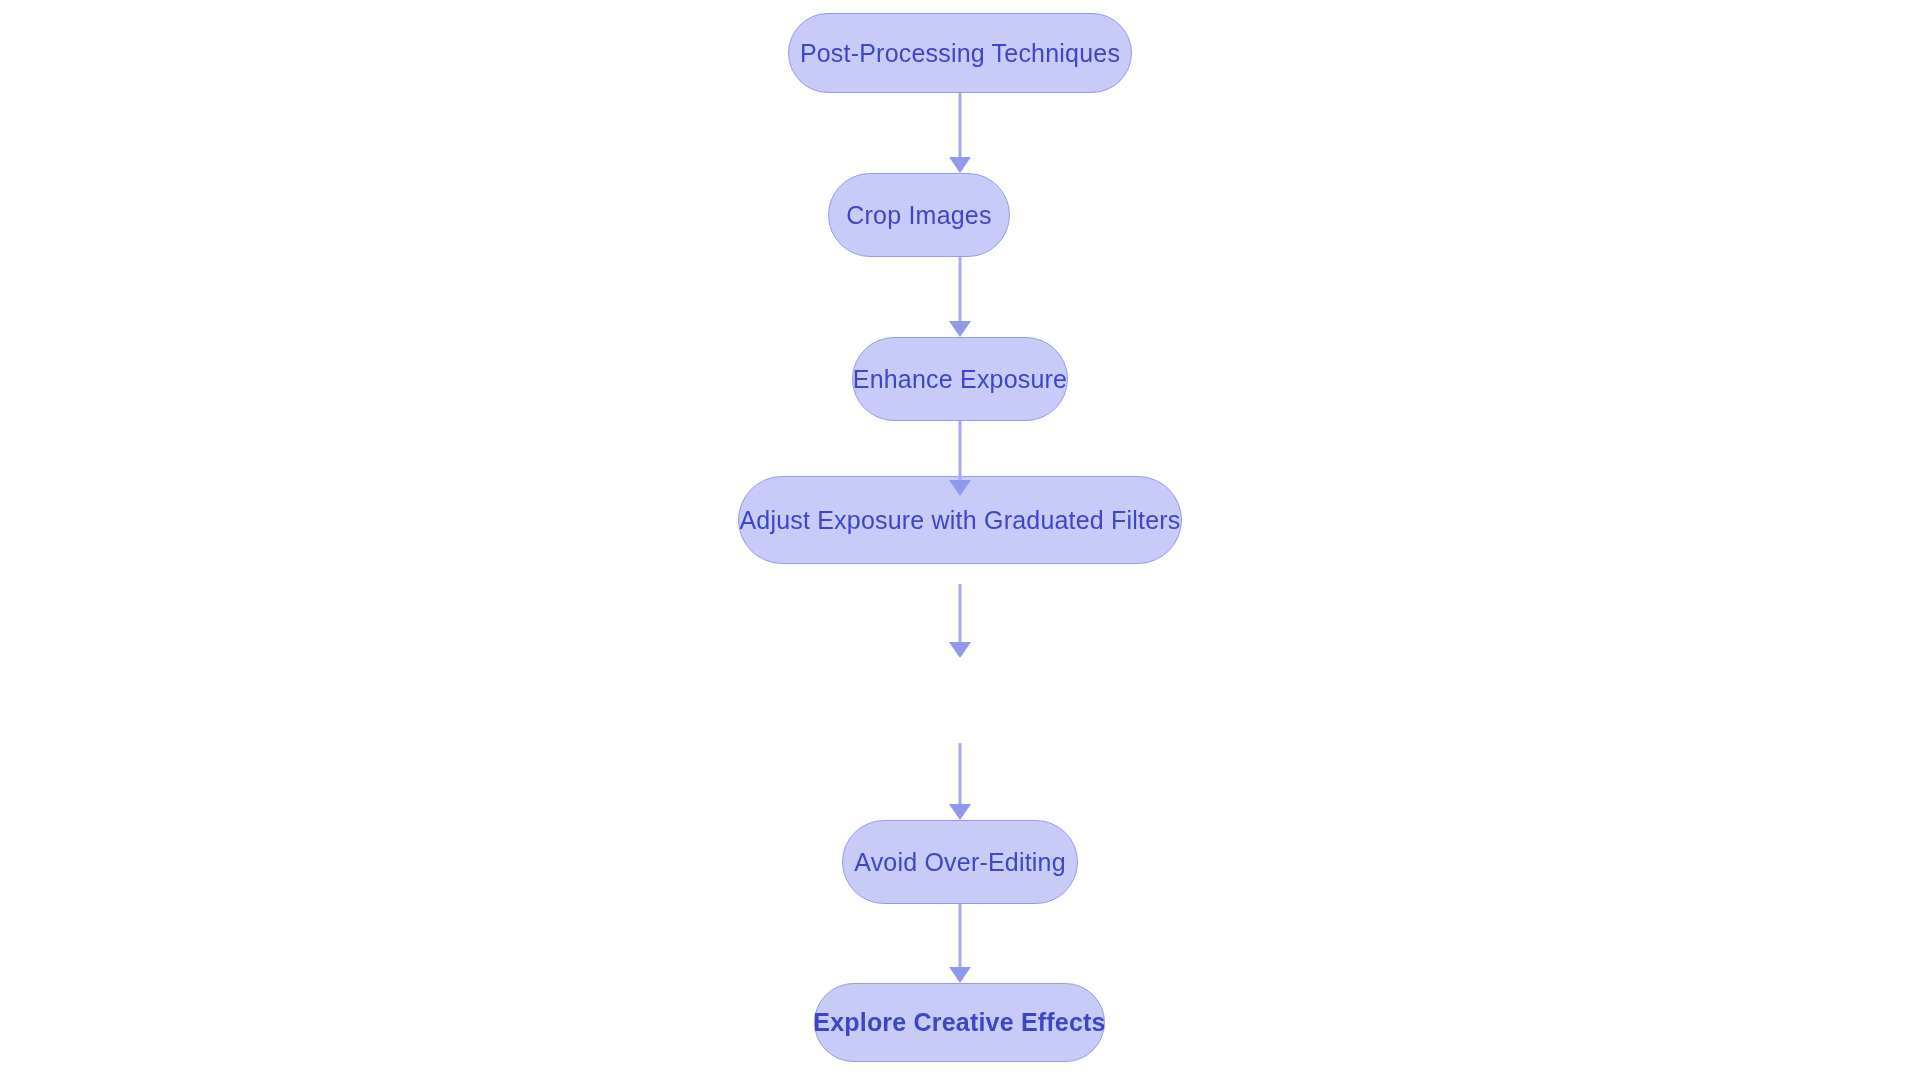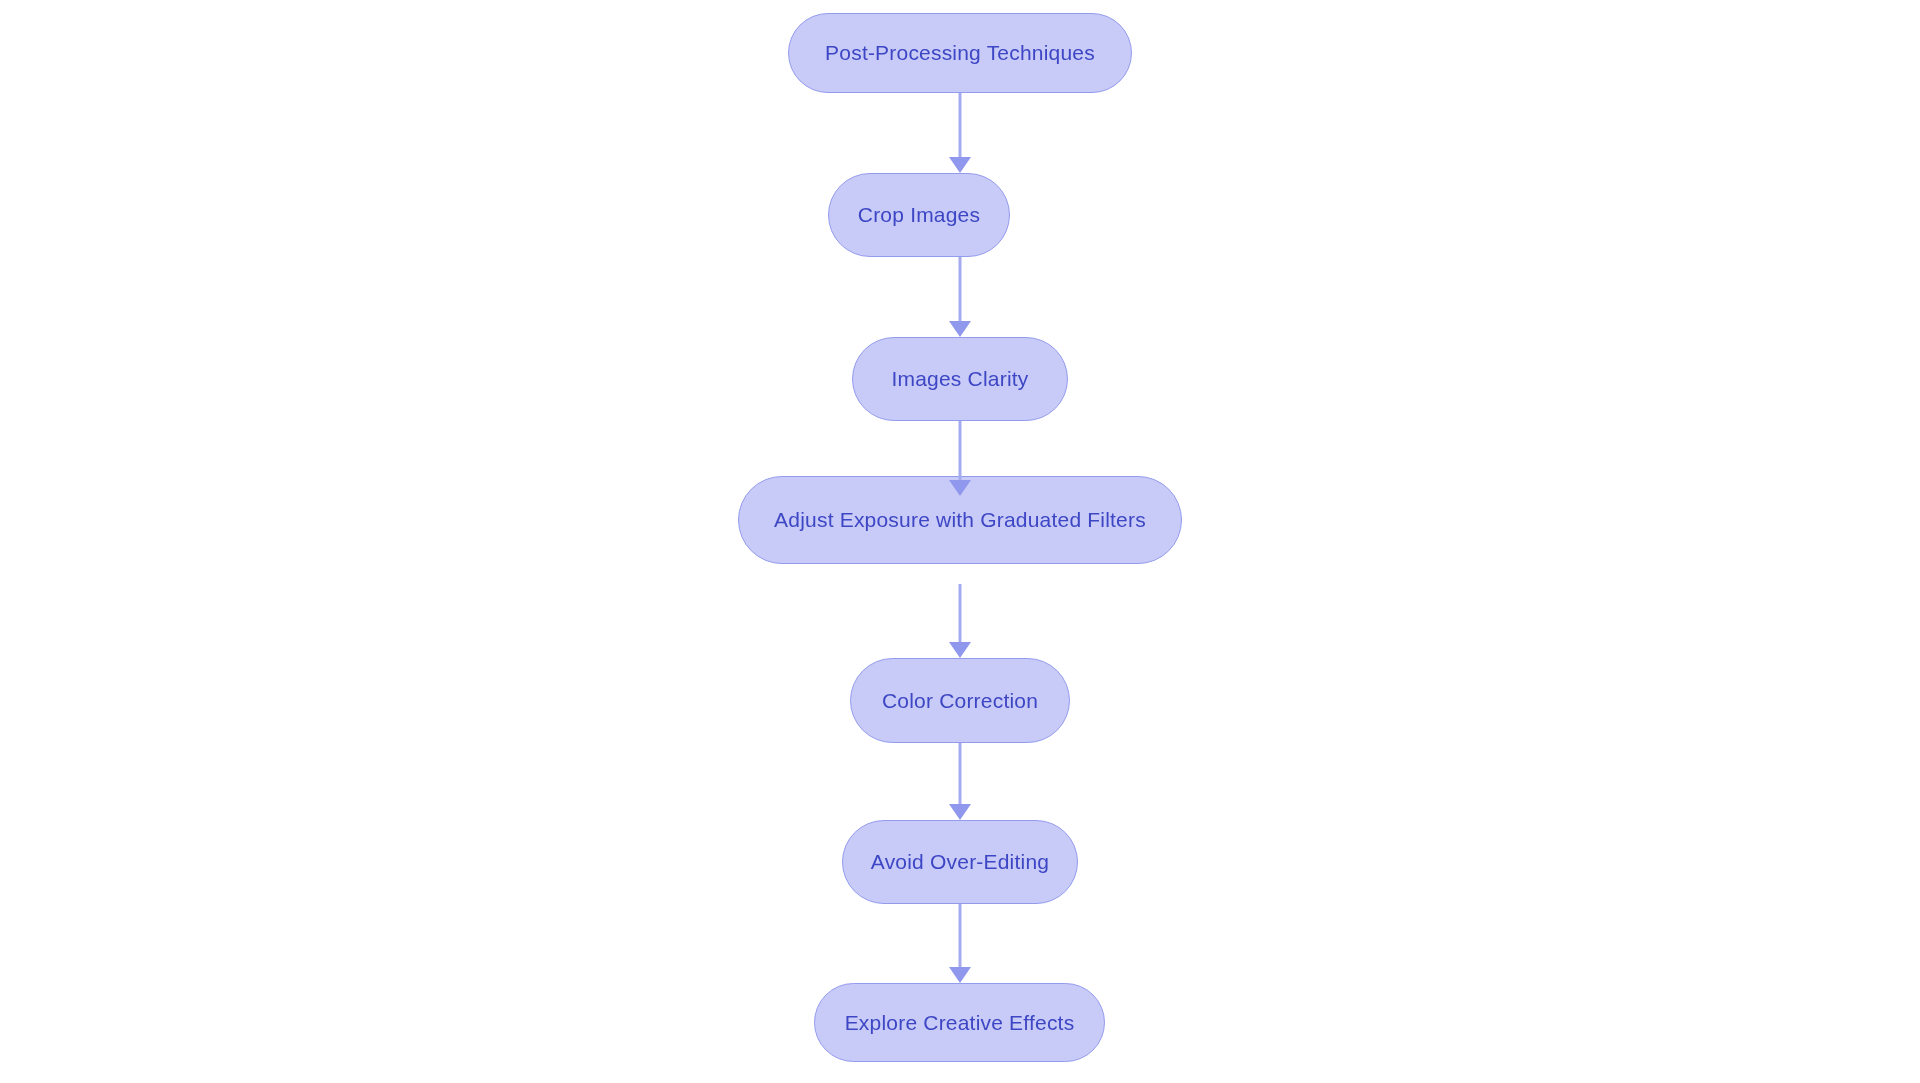--- a/index.html
+++ b/index.html
@@ -21,21 +21,21 @@
   .node {
     position: absolute;
     box-sizing: border-box;
     display: flex;
     align-items: center;
     justify-content: center;
     background: var(--node-fill, #c8cbf7);
     border: 1.5px solid var(--node-border, #939bed);
     border-radius: 44px;
     color: var(--node-text, #3d46c4);
-    font-size: 21px;
+    font-size: 25px;
     letter-spacing: 0.2px;
     text-align: center;
     white-space: nowrap;
   }
   .connector {
     position: absolute;
     width: 24px;
     transform: translateX(-50%);
   }
   .connector .arrow-line {
@@ -65,36 +65,33 @@
 
   <div class="node" style="left:788px; top:13px; width:344px; height:80px; border-radius:40px;">
     <span>Post-Processing Techniques</span>
   </div>
 
   <div class="node" style="left:828px; top:173px; width:182px; height:84px;">
     <span>Crop Images</span>
   </div>
 
   <div class="node" style="left:852px; top:337px; width:216px; height:84px;">
-    <span>Images Clarity</span>
+    <span>Enhance Exposure</span>
   </div>
 
   <div class="node" style="left:738px; top:476px; width:444px; height:88px;">
     <span>Adjust Exposure with Graduated Filters</span>
   </div>
 
-  <div class="node" style="left:850px; top:658px; width:220px; height:85px;">
-    <span>Color Correction</span>
-  </div>
 
   <div class="node" style="left:842px; top:820px; width:236px; height:84px;">
     <span>Avoid Over-Editing</span>
   </div>
 
-  <div class="node" style="left:814px; top:983px; width:291px; height:79px;">
+  <div class="node" style="left:814px; top:983px; width:291px; height:79px;font-weight:bold;">
     <span>Explore Creative Effects</span>
   </div>
 
   <div class="connector" style="left:960px; top:93px; height:80px;">
     <div class="arrow-line" style="height:66px;"></div>
     <div class="arrow-head"></div>
   </div>
 
   <div class="connector" style="left:960px; top:257px; height:80px;">
     <div class="arrow-line" style="height:66px;"></div>

